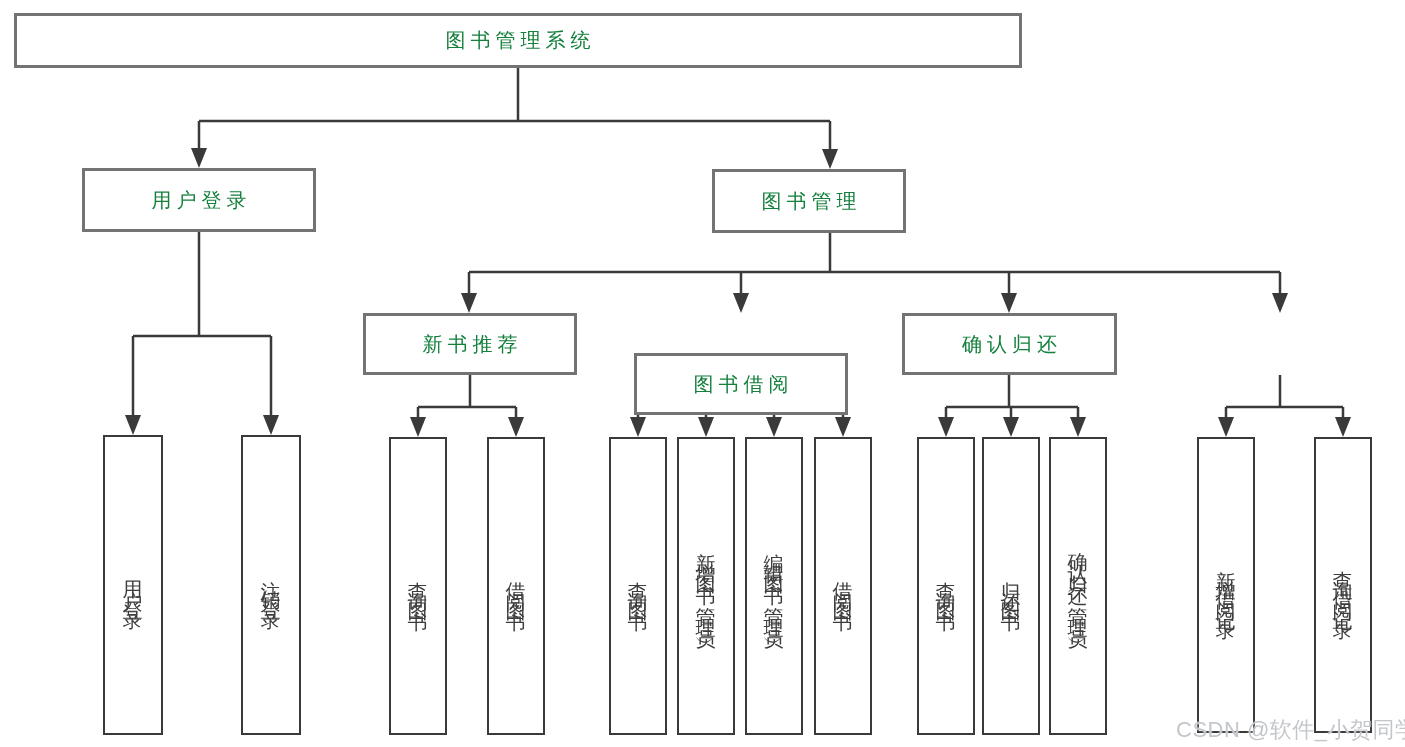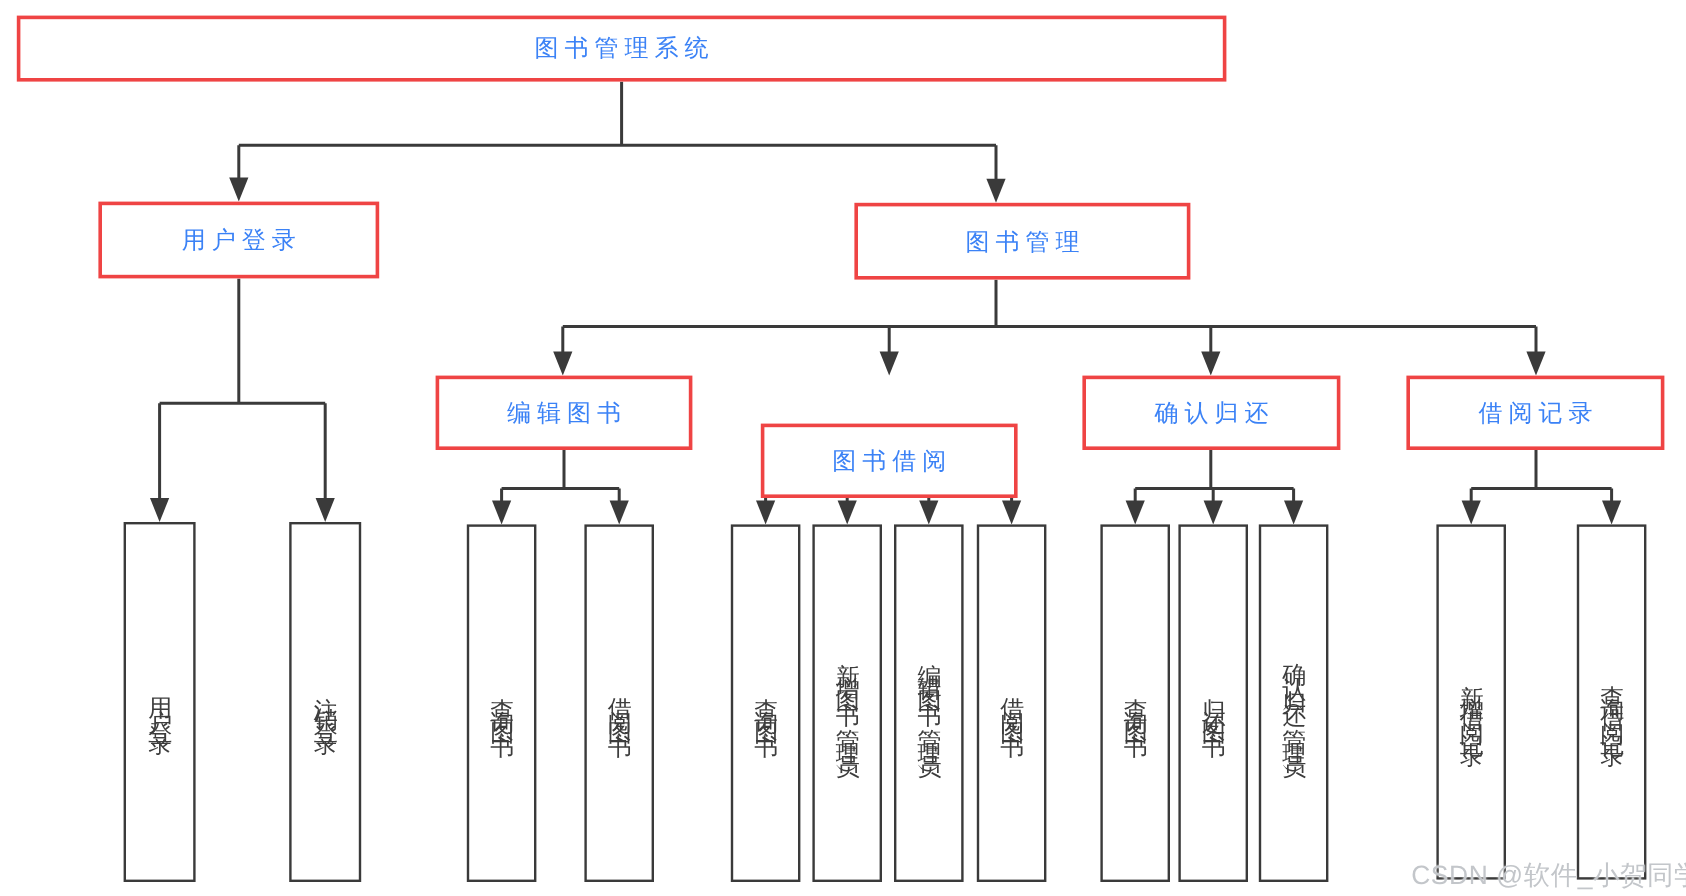--- a/index.html
+++ b/index.html
@@ -18,22 +18,22 @@
   #wires {
     position: absolute;
     left: 0; top: 0;
     width: 1405px; height: 747px;
     z-index: 1;
   }
   .node {
     position: absolute;
     box-sizing: border-box;
     background: #ffffff;
-    border: 3px solid #ef4444;
-    color: #3b82f6;
+    border: 3px solid #737373;
+    color: #15803d;
     display: flex;
     align-items: center;
     justify-content: center;
     font-size: 20px;
     letter-spacing: 5px;
     text-indent: 5px;
     z-index: 2;
     white-space: nowrap;
   }
   .leaf {
@@ -119,26 +119,25 @@
     <g>
       <path d="M1280 375 V407 M1226 407 H1343 M1226 407 V421 M1343 407 V421"></path>
       <polygon points="1218,417 1234,417 1226,437" fill="#3a3a3a" stroke="none"></polygon>
       <polygon points="1335,417 1351,417 1343,437" fill="#3a3a3a" stroke="none"></polygon>
     </g>
   </svg>
 
   <div class="node" style="left:14px; top:13px; width:1008px; height:55px;">图书管理系统</div>
 
   <div class="node" style="left:82px; top:168px; width:234px; height:64px;">用户登录</div>
-  <div class="node" style="left:712px; top:169px; width:280px; height:64px;">图书管理</div>
+  <div class="node" style="left:712px; top:169px; width:194px; height:64px;">图书管理</div>
 
-  <div class="node" style="left:363px; top:313px; width:214px; height:62px;">编辑图书</div>
+  <div class="node" style="left:363px; top:313px; width:214px; height:62px;">新书推荐</div>
   <div class="node" style="left:634px; top:313px; width:214px; height:62px;margin-top:40px;">图书借阅</div>
   <div class="node" style="left:902px; top:313px; width:215px; height:62px;">确认归还</div>
-  <div class="node" style="left:1172px; top:313px; width:215px; height:62px;">借阅记录</div>
 
   <div class="leaf" style="left:103px; top:435px; width:60px; height:300px;">
     <span>用户登录</span>
   </div>
   <div class="leaf" style="left:241px; top:435px; width:60px; height:300px;">
     <span>注销登录</span>
   </div>
 
   <div class="leaf" style="left:389px; top:437px; width:58px; height:298px;">
     <span>查询图书</span>

